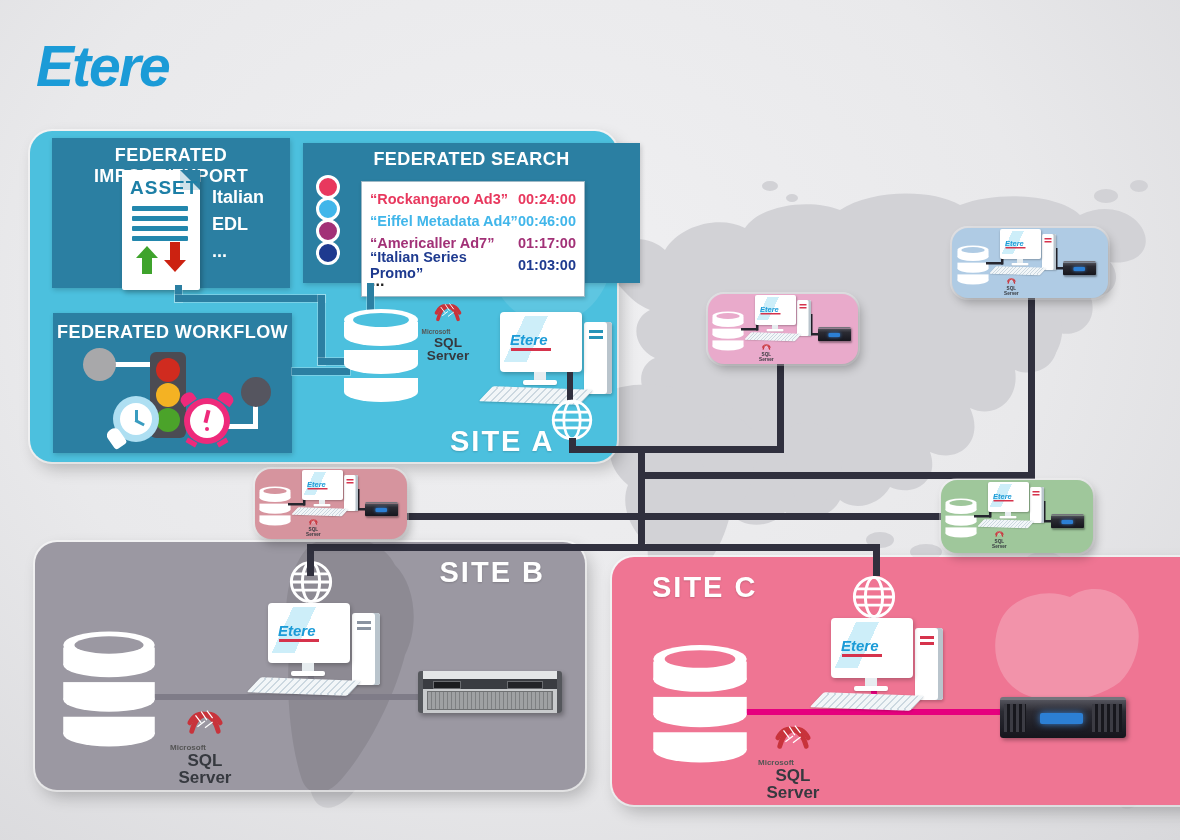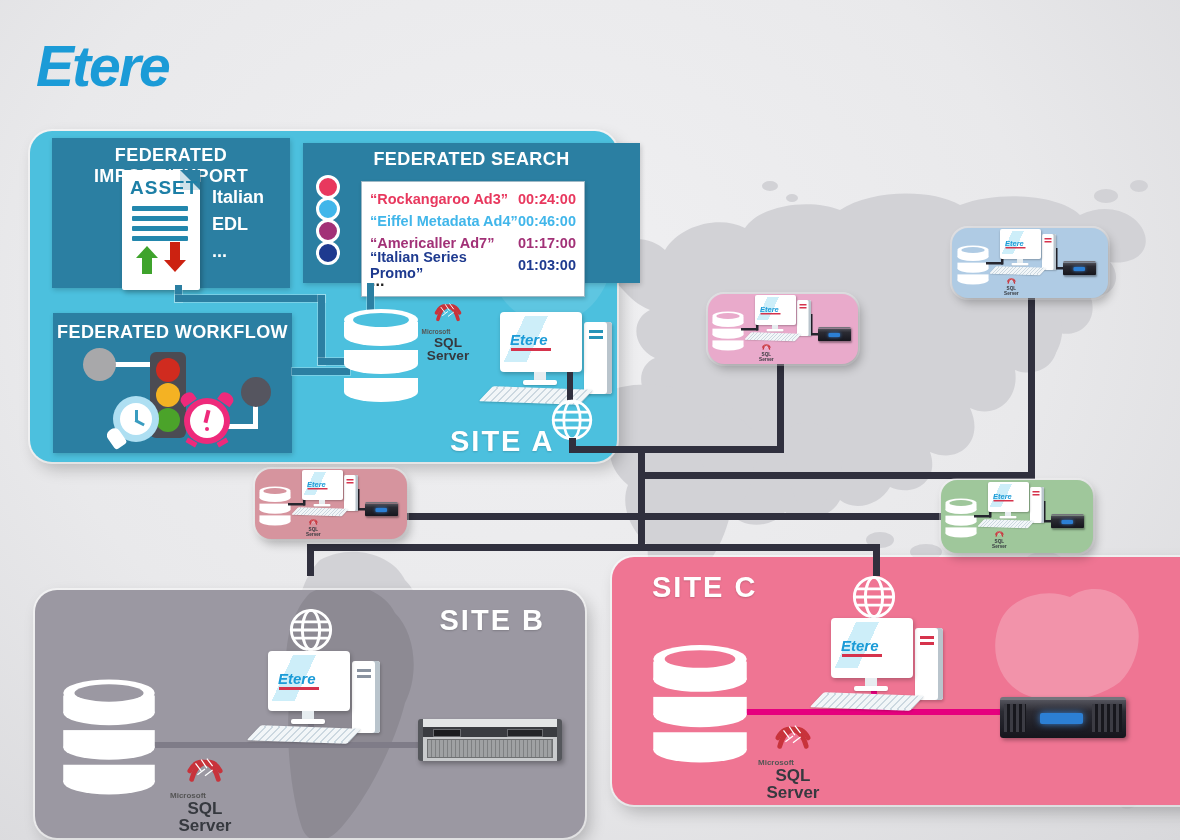--- a/index.html
+++ b/index.html
@@ -251,21 +251,21 @@
         <div class="base"></div>
         <div class="kbd"></div>
     </div>
     <div class="abs navy" style="left:537px;top:241px;width:6px;height:30px;"></div>
     <svg class="abs" style="left:520px;top:267px;width:44px;height:44px;">
         <use href="#sym-globe"></use>
       </svg>
     <div class="abs site-label" style="left:420px;top:294px;">SITE A</div>
   </div>
 
-  <div class="abs site siteB" style="left:35px;top:590px;width:550px;height:248px;z-index:2">
+  <div class="abs site siteB" style="left:35px;top:542px;width:550px;height:248px;z-index:2">
     <svg class="abs" style="left:250px;top:0px;width:170px;height:248px;" viewBox="295 557 170 248">
       <path fill="rgba(0,0,0,0.09)" d="M320,560 C350,543 392,553 405,580 C425,600 430,640 415,670 C405,710 380,760 355,790 C340,810 320,815 312,795 C300,760 295,700 300,660 C290,620 300,580 320,560 Z"></path>
     </svg>
     <div class="abs site-label" style="right:40px;top:14px;">SITE B</div>
     <div class="abs navy" style="left:272px;top:59px;width:7px;height:16px;"></div>
     <svg class="abs" style="left:253px;top:17px;width:46px;height:46px;">
         <use href="#sym-globe"></use>
       </svg>
     <div class="abs grayline" style="left:117px;top:152px;width:272px;height:6px;"></div>
     <div class="abs grayline" style="left:273px;top:112px;width:6px;height:46px;"></div>

